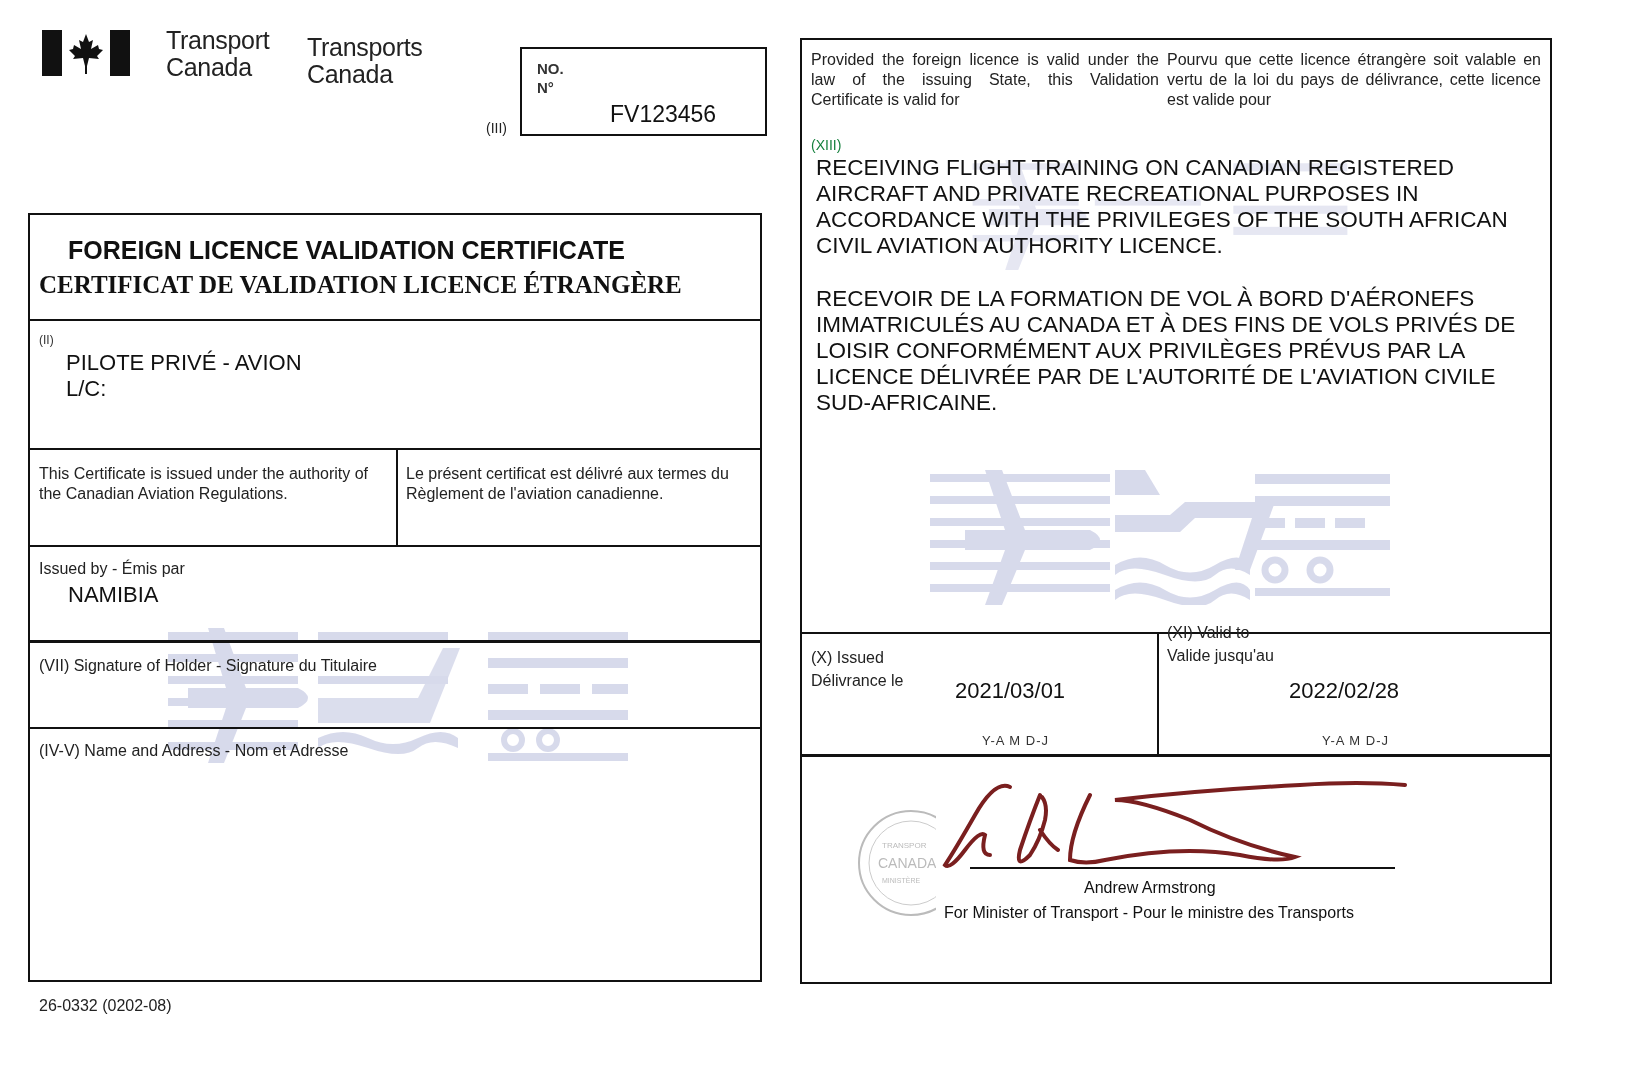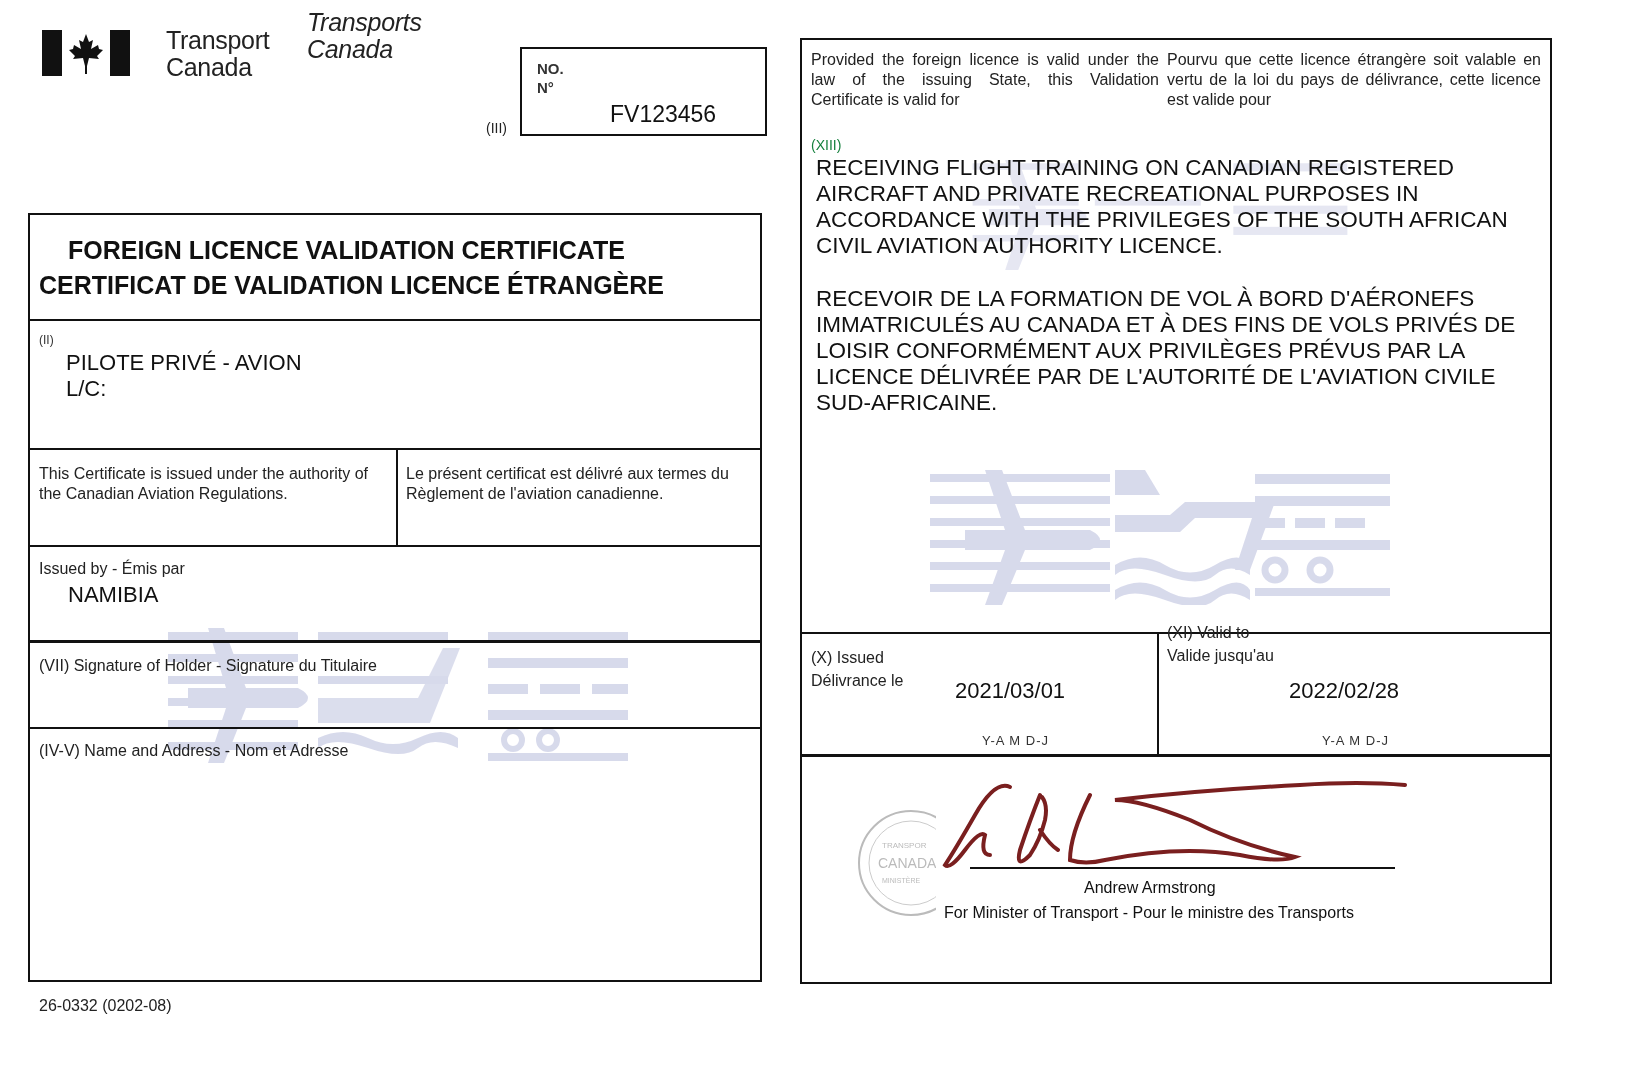--- a/index.html
+++ b/index.html
@@ -26,38 +26,38 @@
   <div class="bar l"></div>
   <svg class="leaf" viewBox="0 0 36 44">
     <path d="M18 2 L21 10 L25 8 L23 17 L30 13 L31 17 L35 18 L29 24 L31 27 L21 26 L19 34 L19 42 L17 42 L17 34 L15 26 L5 27 L7 24 L1 18 L5 17 L6 13 L13 17 L11 8 L15 10 Z" fill="#111"></path>
   </svg>
   <div class="bar r"></div>
 </div>
 <div class="abs tc-text" style="left:166px; top:27px;">
   <div>Transport</div>
   <div>Canada</div>
 </div>
-<div class="abs tc-text" style="left:307px; top:9px;font-style:italic;">
+<div class="abs tc-text" style="left:307px; top:34px;">
   <div>Transports</div>
   <div>Canada</div>
 </div>
 
 <div class="abs small" style="left:486px; top:118px; font-size:14px;">(III)</div>
 <div class="box" style="left:520px; top:47px; width:247px; height:89px;">
   <div class="abs" style="left:15px; top:10px; font-size:15px; font-weight:bold; color:#333; line-height:19px;">
     <div>NO.</div>
     <div>N°</div>
   </div>
   <div class="abs big" style="left:88px; top:52px; font-size:23px;">FV123456</div>
 </div>
 
 <div class="box" style="left:28px; top:213px; width:734px; height:769px;"></div>
 
 <div class="abs title" style="left:68px; top:233px;">FOREIGN LICENCE VALIDATION CERTIFICATE</div>
-<div class="abs title" style="left:39px; top:268px;">CERTIFICAT DE VALIDATION LICENCE ÉTRANGÈRE</div>
+<div class="abs title" style="left:39px; top:268px;font-family:Liberation Serif, serif;">CERTIFICAT DE VALIDATION LICENCE ÉTRANGÈRE</div>
 
 <div class="hline" style="left:28px; top:319px; width:734px;"></div>
 
 <div class="abs" style="left:39px; top:333px; font-size:12px; color:#333;">(II)</div>
 <div class="abs big" style="left:66px; top:347px; line-height:32px;">
   <div>PILOTE PRIVÉ - AVION</div>
   <div style="margin-top:-6px;">L/C:</div>
 </div>
 
 <div class="hline" style="left:28px; top:448px; width:734px;"></div>

